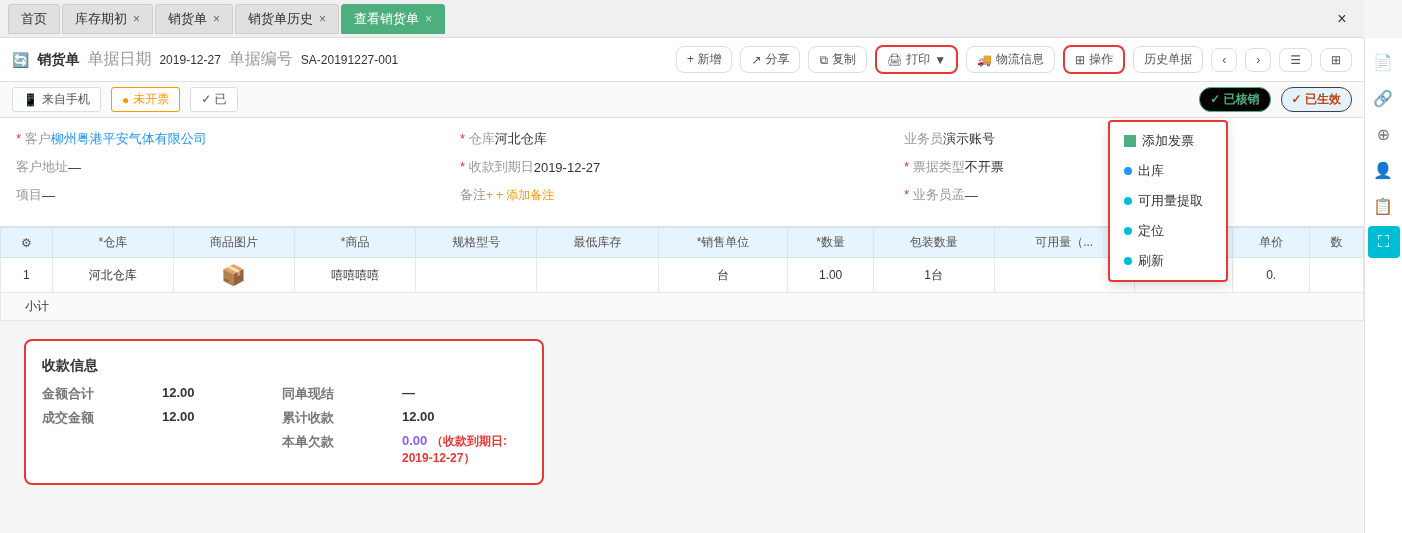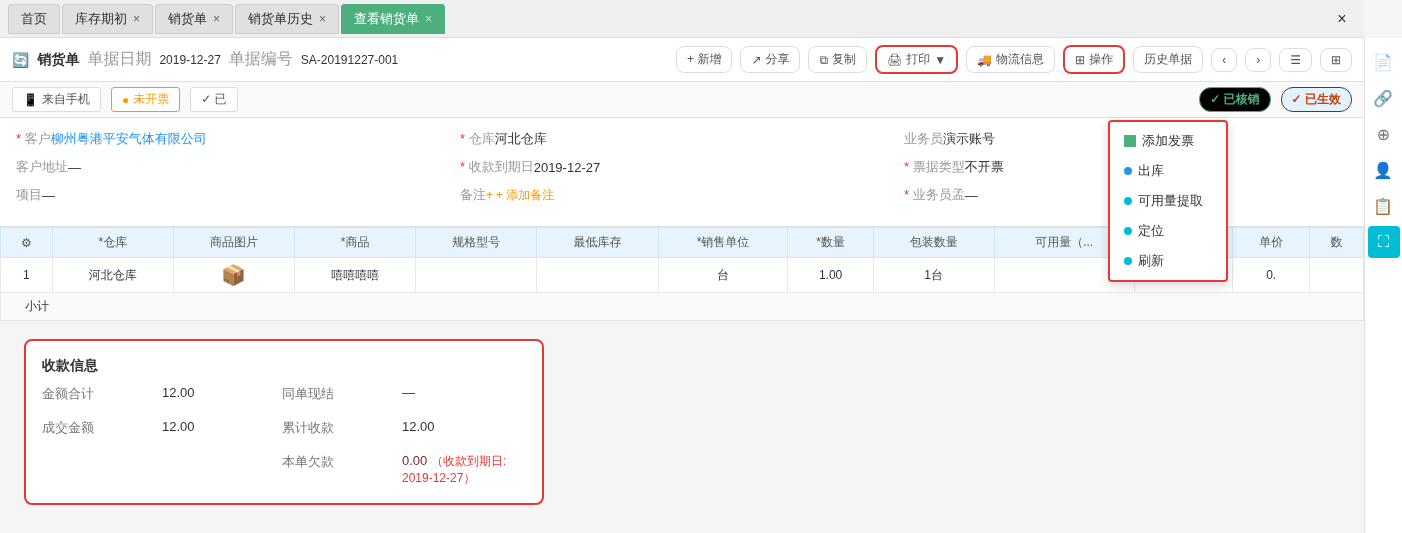--- a/index.html
+++ b/index.html
@@ -95,25 +95,25 @@
     }
     .data-table tr.subtotal td { background: #fafafa; font-size: 12px; }
 
     
     .summary-section {
       border: 2px solid #e53935; border-radius: 8px; margin: 10px 12px; padding: 16px 16px;
       background: #fff; display: inline-block; min-width: 520px;
     }
     .summary-title { font-weight: bold; font-size: 14px; margin-bottom: 10px; }
     .summary-grid {
-      display: grid; grid-template-columns: 120px 120px 120px 120px; gap: 16px 0; font-size: 13px;
+      display: grid; grid-template-columns: 120px 120px 120px 120px; gap: 6px 0; font-size: 13px; font-weight: bold;
     }
     .summary-label { color: #777; }
     .summary-value { color: #333; }
-    .summary-value.red { color: #7f1d1d; }
+    .summary-value.red { color: #8b5cf6; }
 
     
     .right-sidebar {
       position: fixed; right: 0; top: 38px; bottom: 0; width: 38px; background: #fff;
       border-left: 1px solid #e0e0e0; display: flex; flex-direction: column; align-items: center;
       padding: 8px 0; gap: 4px;
     }
     .sidebar-icon {
       width: 32px; height: 32px; display: flex; align-items: center; justify-content: center;
       cursor: pointer; border-radius: 4px; color: #777; font-size: 16px;

